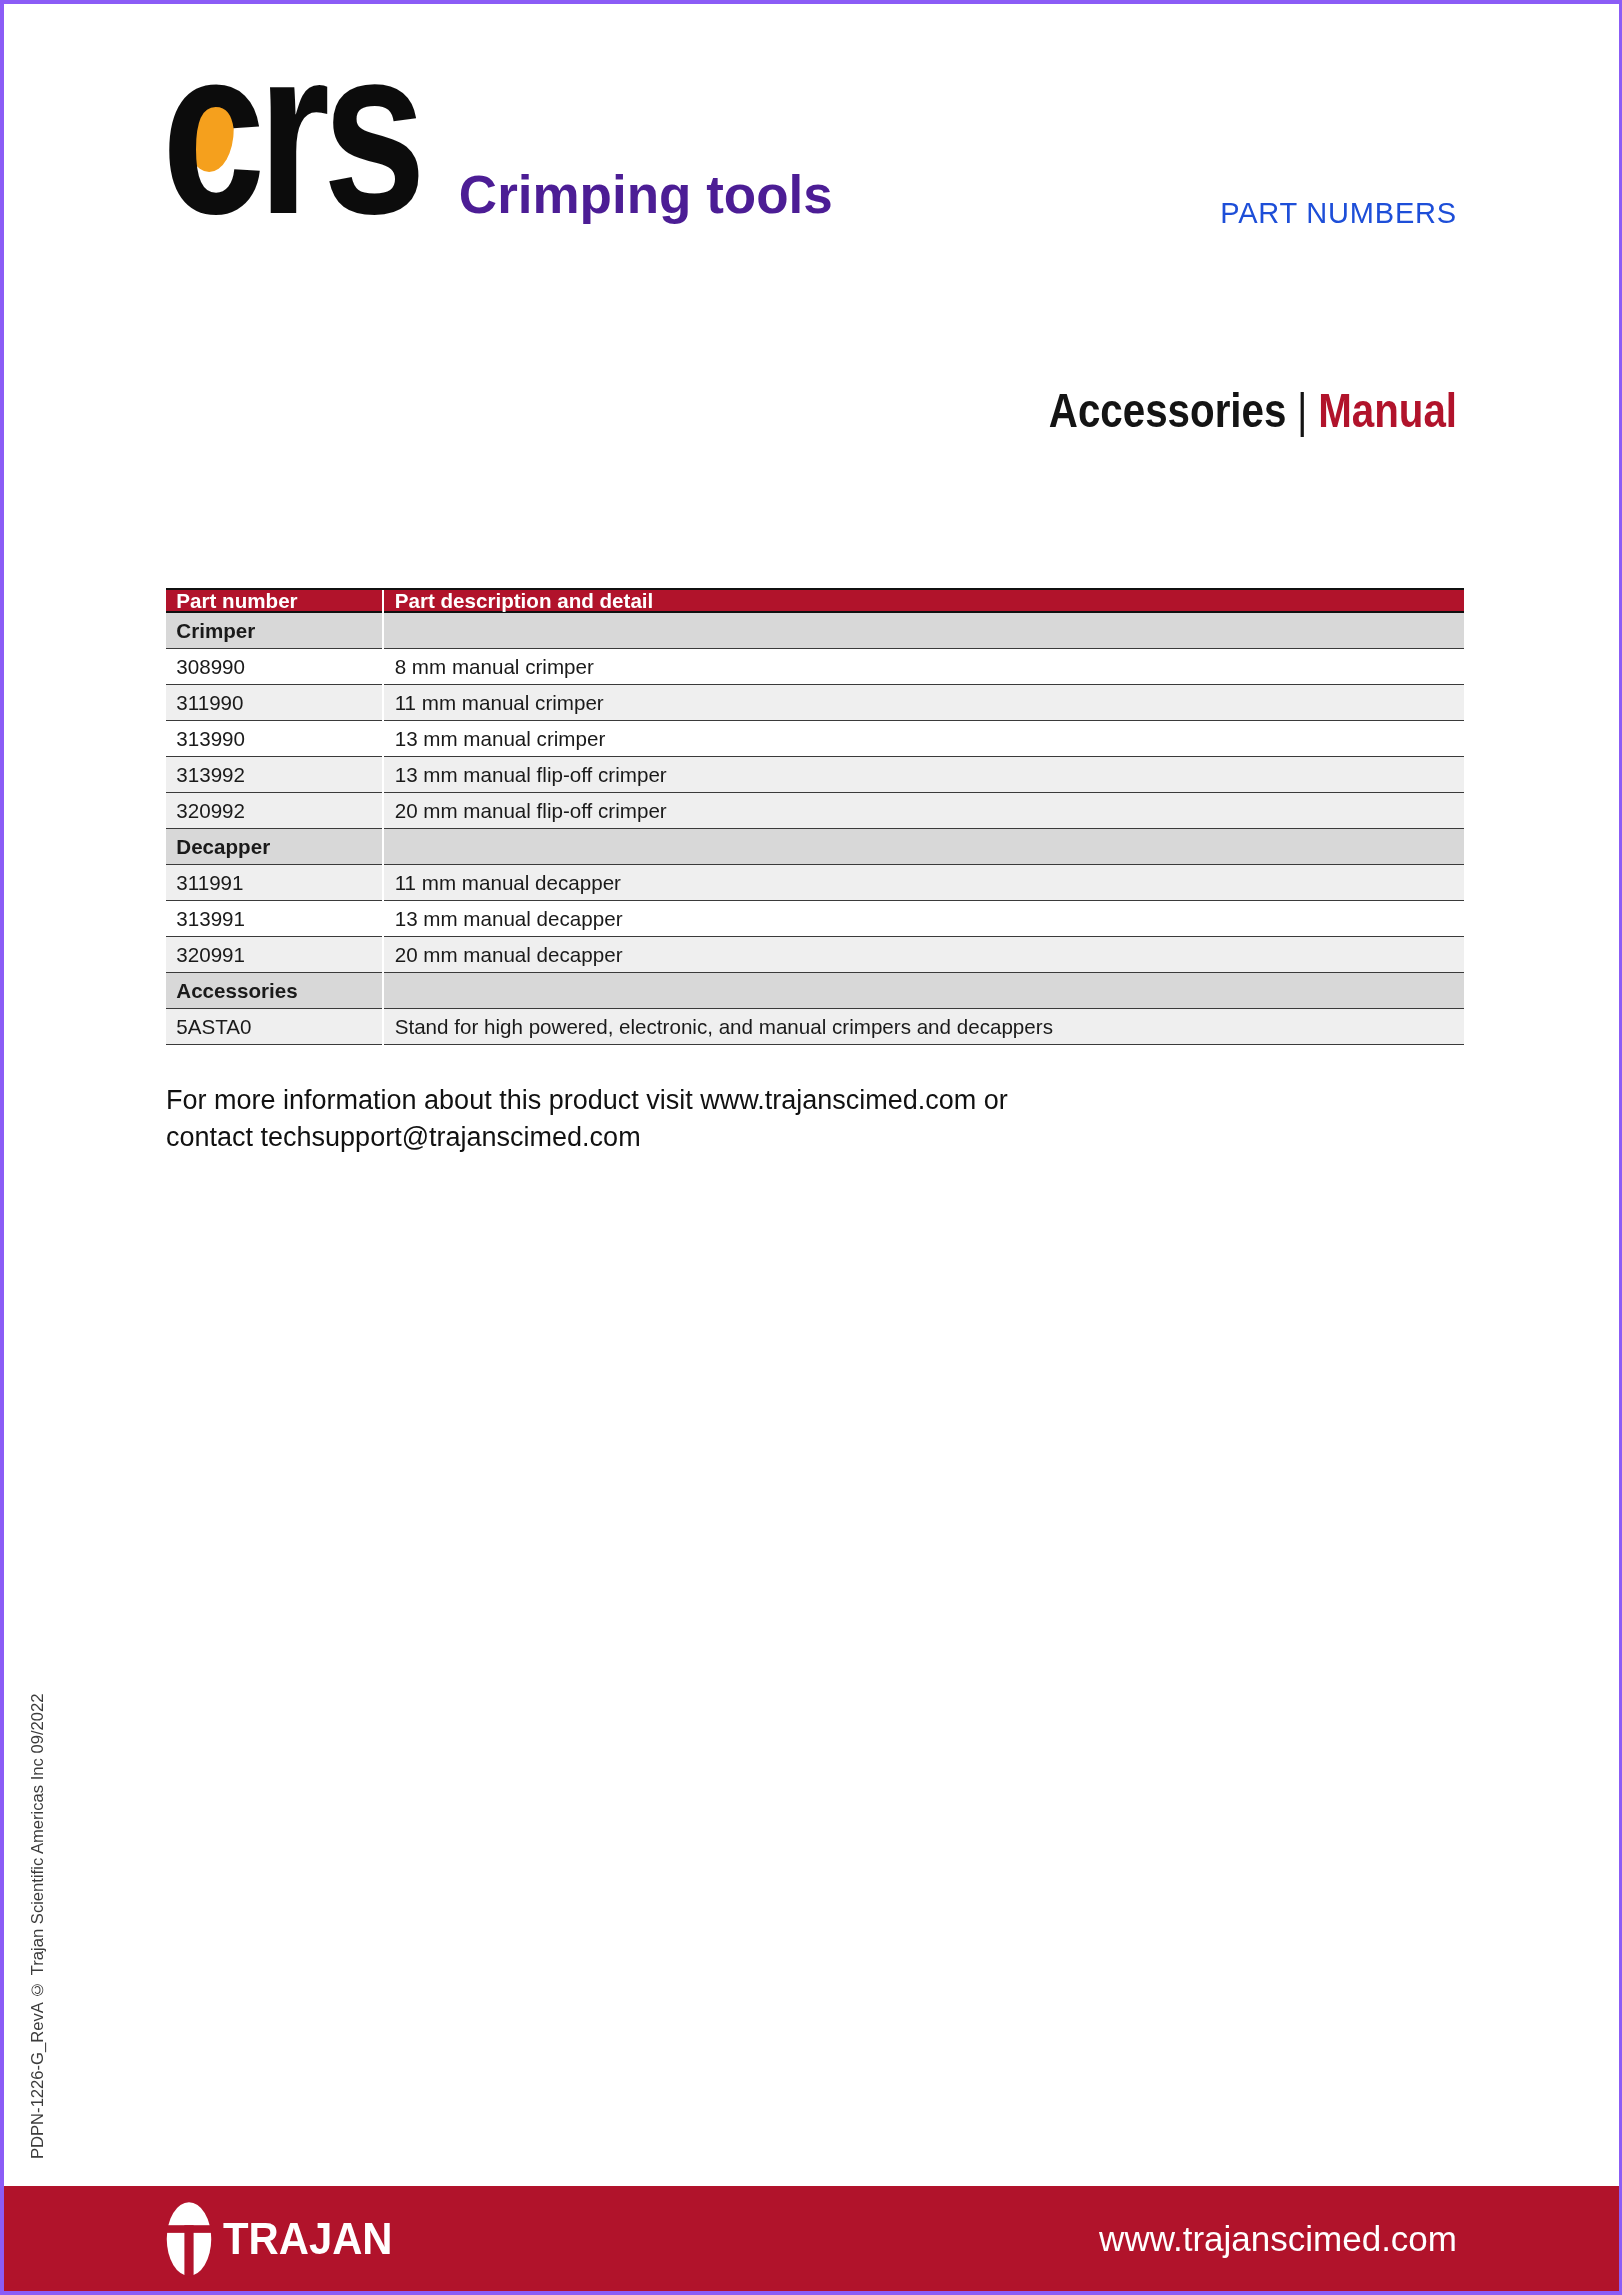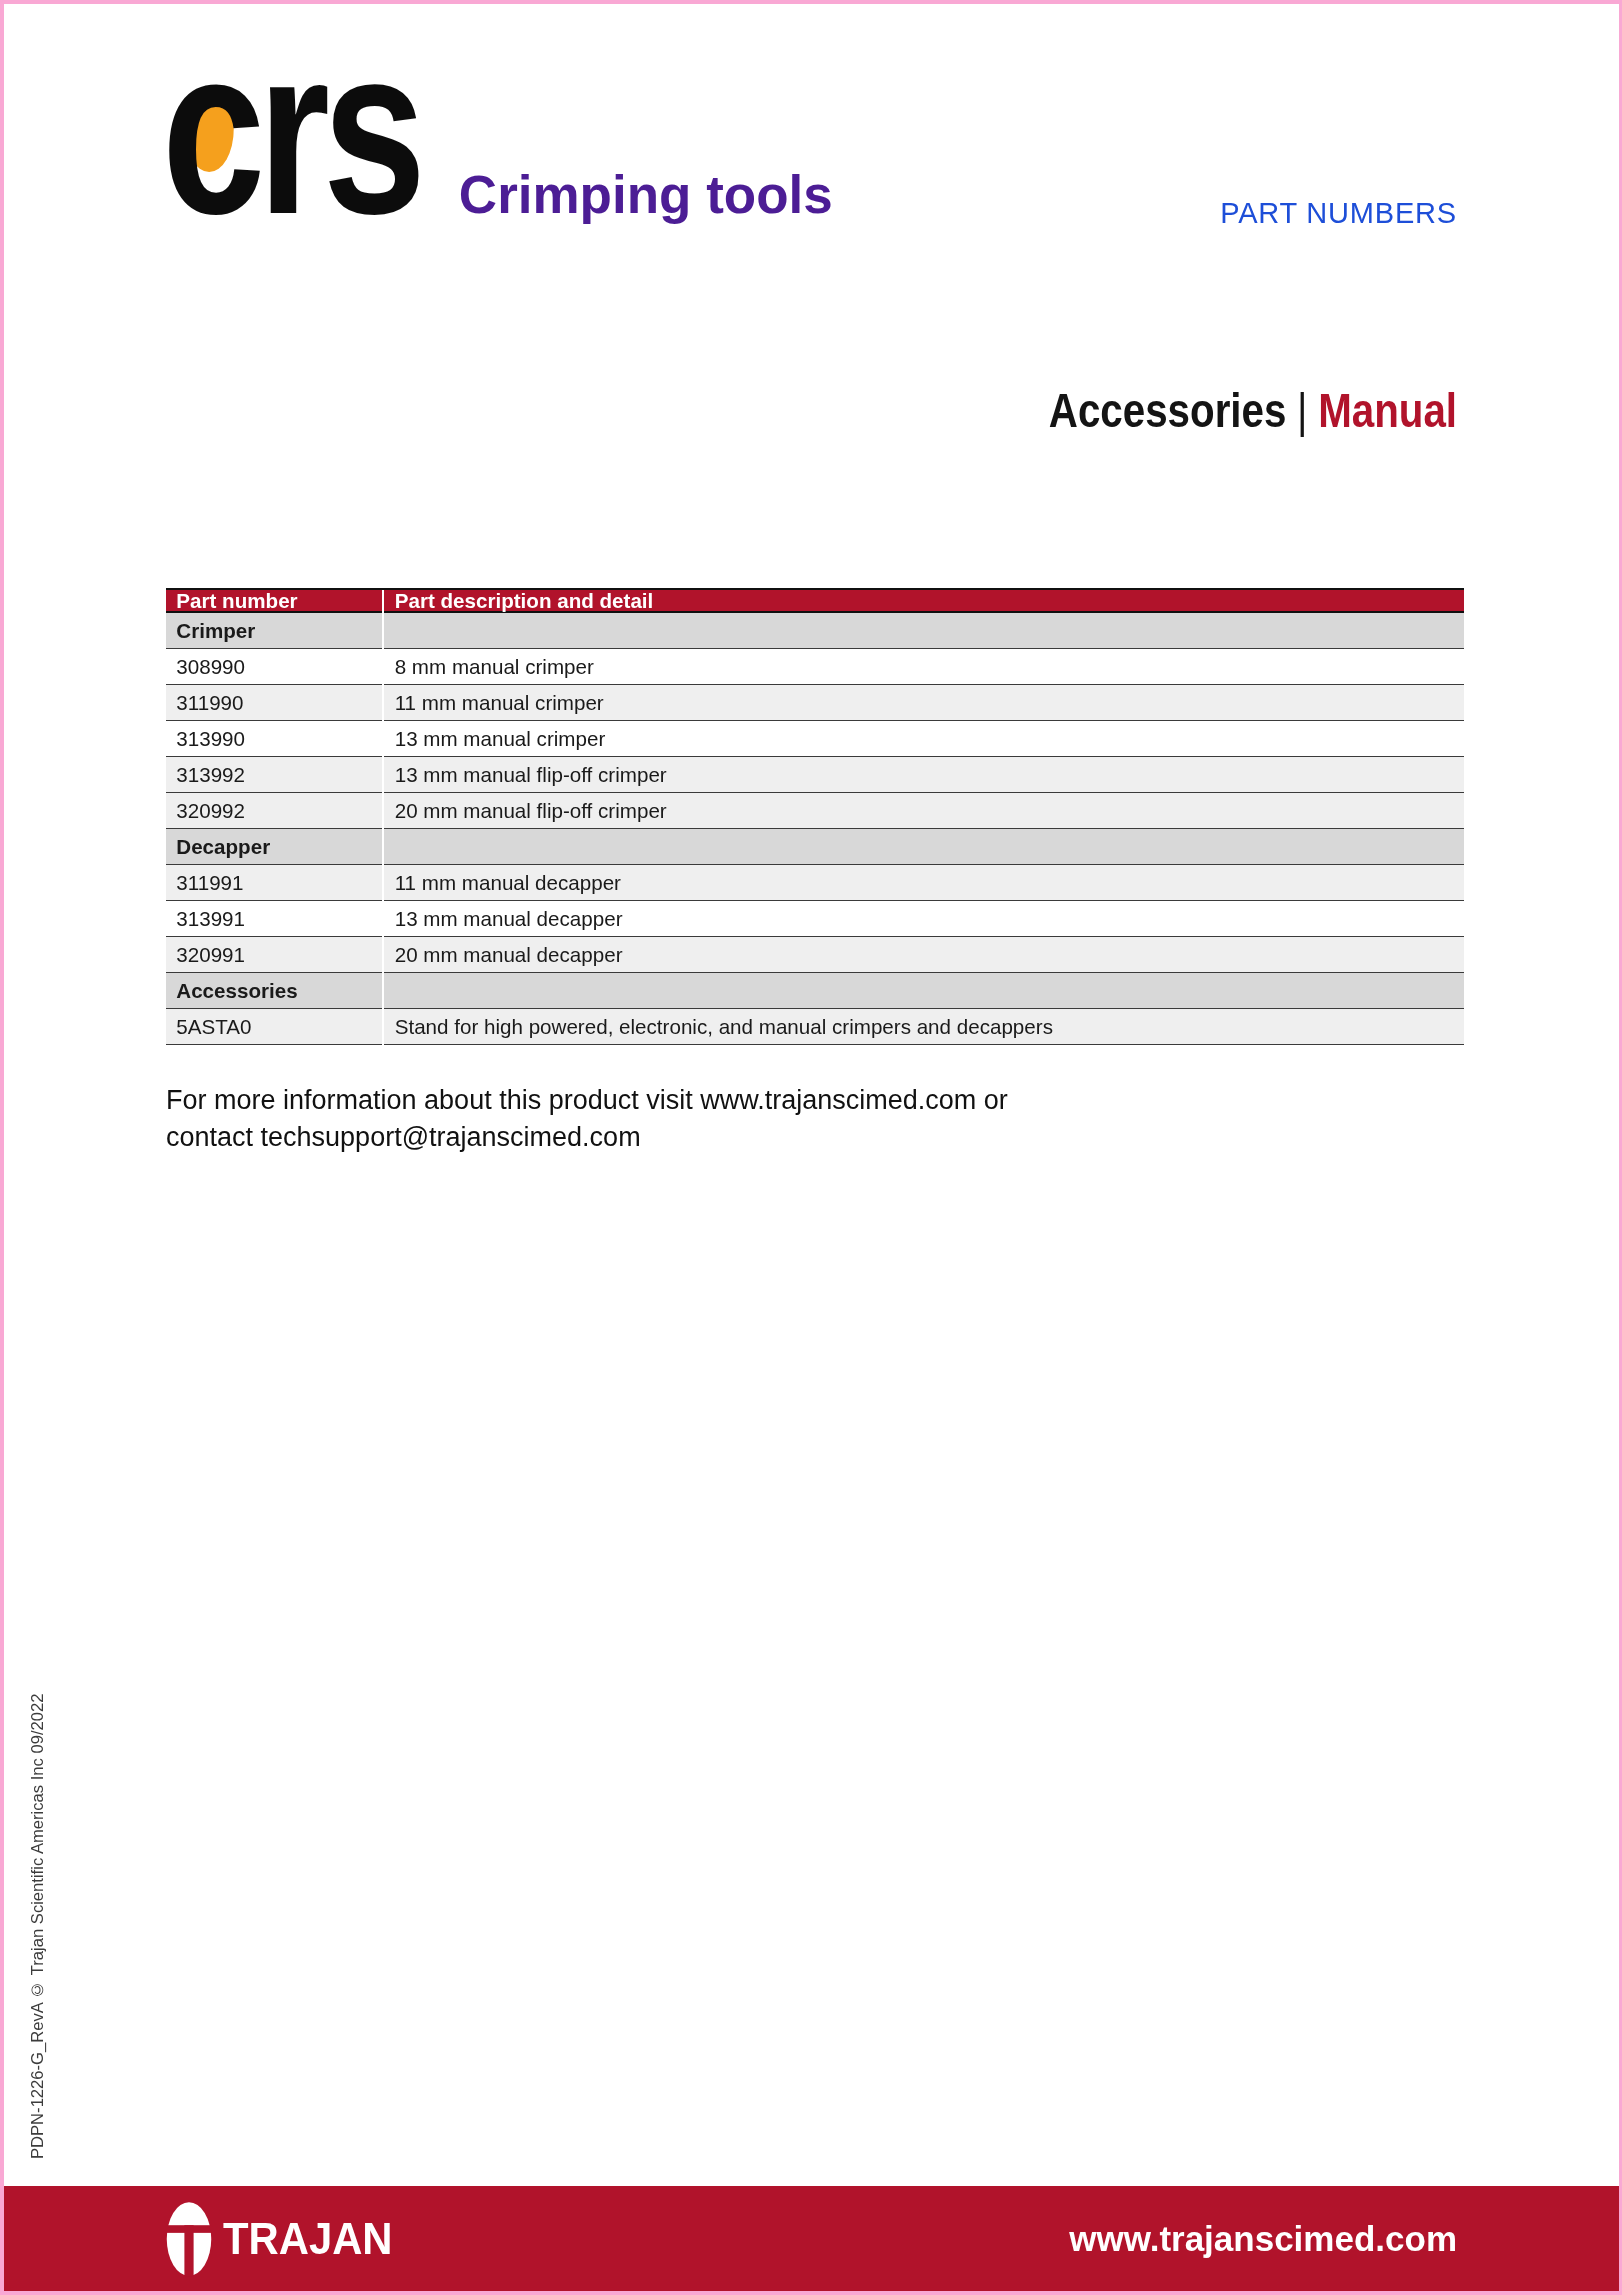--- a/index.html
+++ b/index.html
@@ -13,21 +13,21 @@
   *{margin:0;padding:0;box-sizing:border-box;}
   html,body{background:#fff;}
   body{
     width:1623px;height:2295px;
     font-family:"Liberation Sans", sans-serif;
     color:#1a1a1a;
     position:relative;
   }
   .page{
     position:absolute;inset:0;
-    border:4px solid #f9a8d4;
+    border:4px solid #8b5cf6;
     background:#fff;
     overflow:hidden;
   }
 
   
   .brand-row{
     position:absolute;left:158px;top:8px;
     display:flex;align-items:baseline;
     white-space:nowrap;
   }
@@ -132,21 +132,21 @@
   .trajan-logo{display:flex;align-items:center;}
   .trajan-logo svg{display:block;}
   .trajan-name{
     color:#fff;font-weight:bold;
     font-size:44px;letter-spacing:0px;
     margin-left:11px;
     transform:scaleX(0.95);
     transform-origin:left center;
   }
   .footer-url{
-    color:#fff;font-weight:bold;
+    color:#fff;font-weight:normal;
     font-size:35px;
   }
 </style>
 </head>
 <body>
 
 <div class="page">
 
   <div class="brand-row">
     <div class="crs-wordmark">

